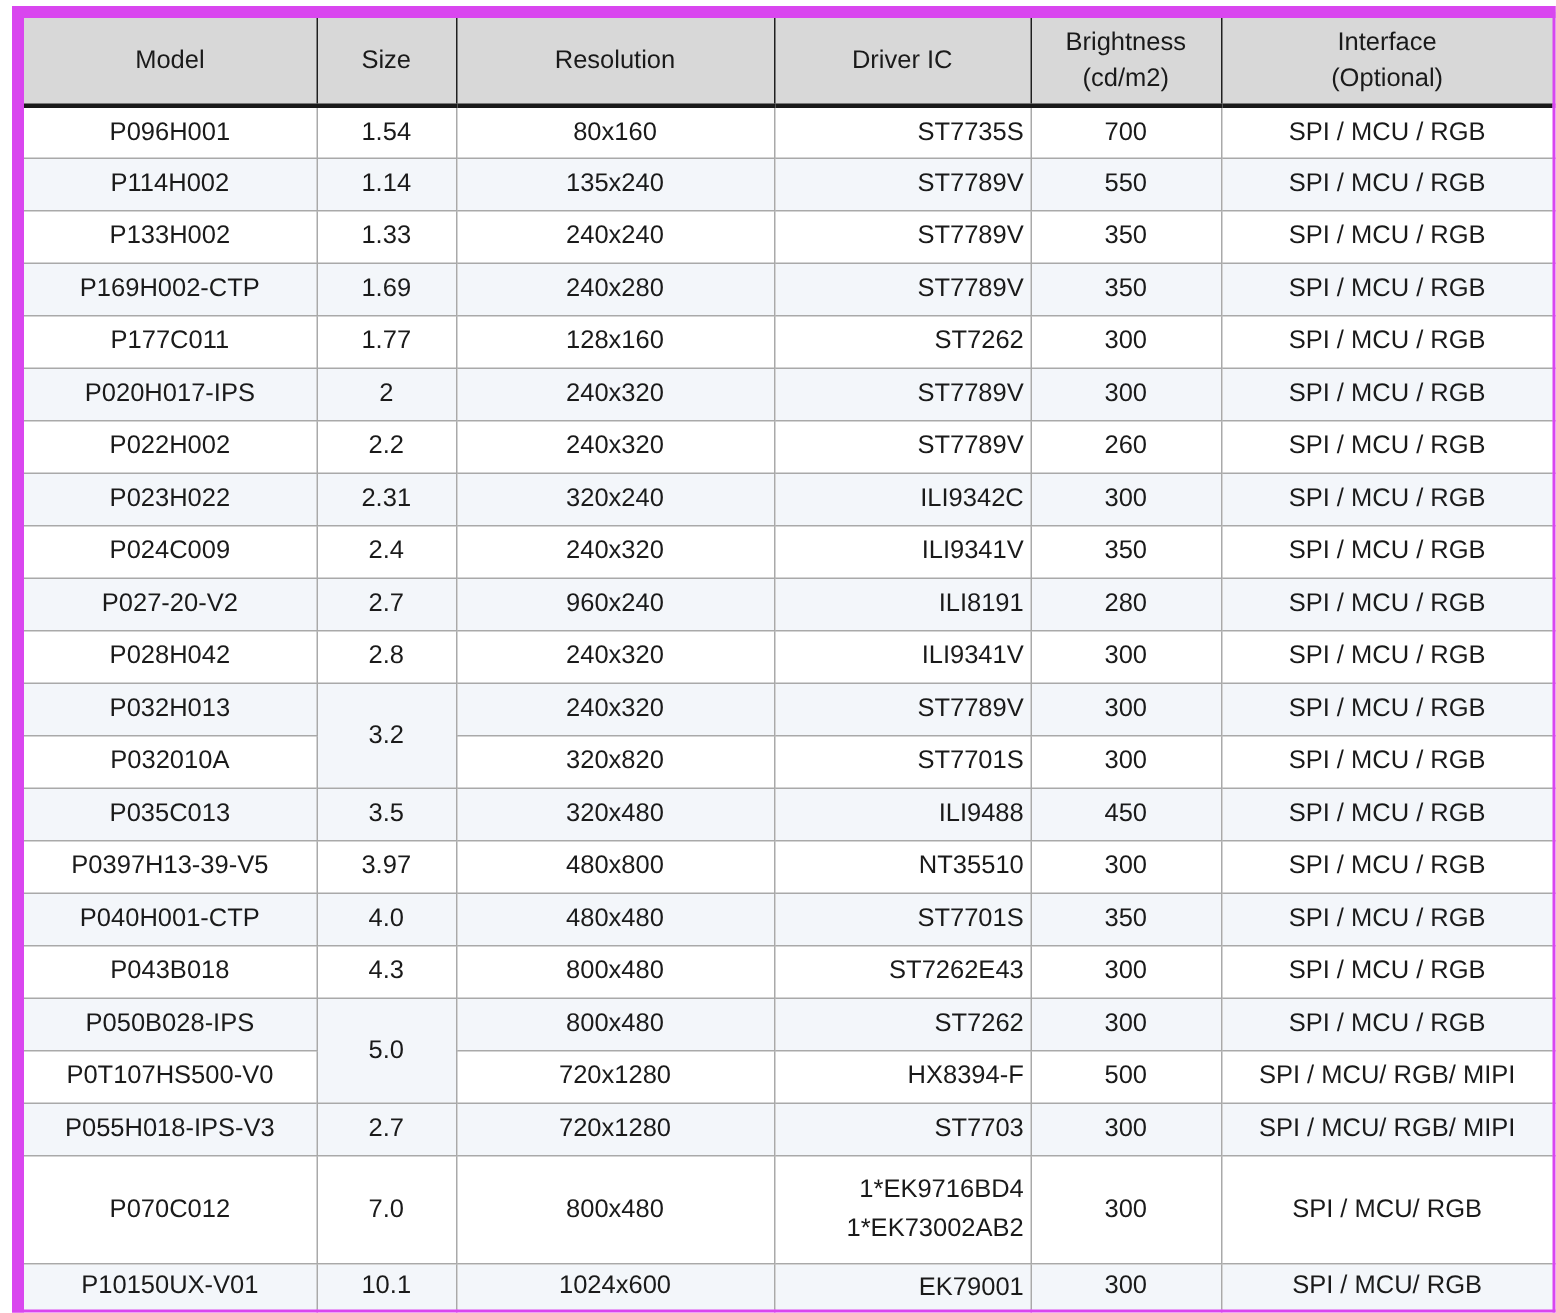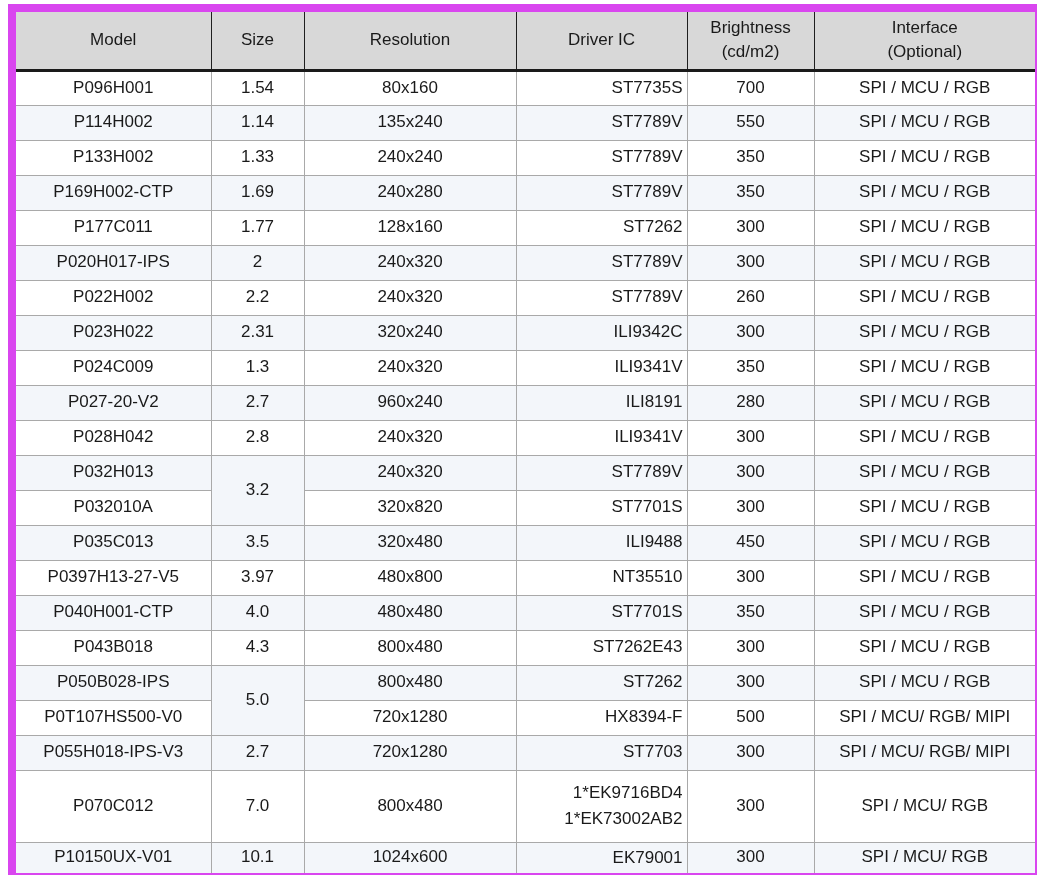--- a/index.html
+++ b/index.html
@@ -162,21 +162,21 @@
           <td>2.31</td>
           <td>320x240</td>
           <td>
             <div class="ic-line">ILI9342C</div>
           </td>
           <td>300</td>
           <td>SPI / MCU / RGB</td>
         </tr>
         <tr>
           <td>P024C009</td>
-          <td>1.3</td>
+          <td>2.4</td>
           <td>240x320</td>
           <td>
             <div class="ic-line">ILI9341V</div>
           </td>
           <td>350</td>
           <td>SPI / MCU / RGB</td>
         </tr>
         <tr class="alt">
           <td>P027-20-V2</td>
           <td>2.7</td>
@@ -220,21 +220,21 @@
           <td>P035C013</td>
           <td>3.5</td>
           <td>320x480</td>
           <td>
             <div class="ic-line">ILI9488</div>
           </td>
           <td>450</td>
           <td>SPI / MCU / RGB</td>
         </tr>
         <tr>
-          <td>P0397H13-27-V5</td>
+          <td>P0397H13-39-V5</td>
           <td>3.97</td>
           <td>480x800</td>
           <td>
             <div class="ic-line">NT35510</div>
           </td>
           <td>300</td>
           <td>SPI / MCU / RGB</td>
         </tr>
         <tr class="alt">
           <td>P040H001-CTP</td>

